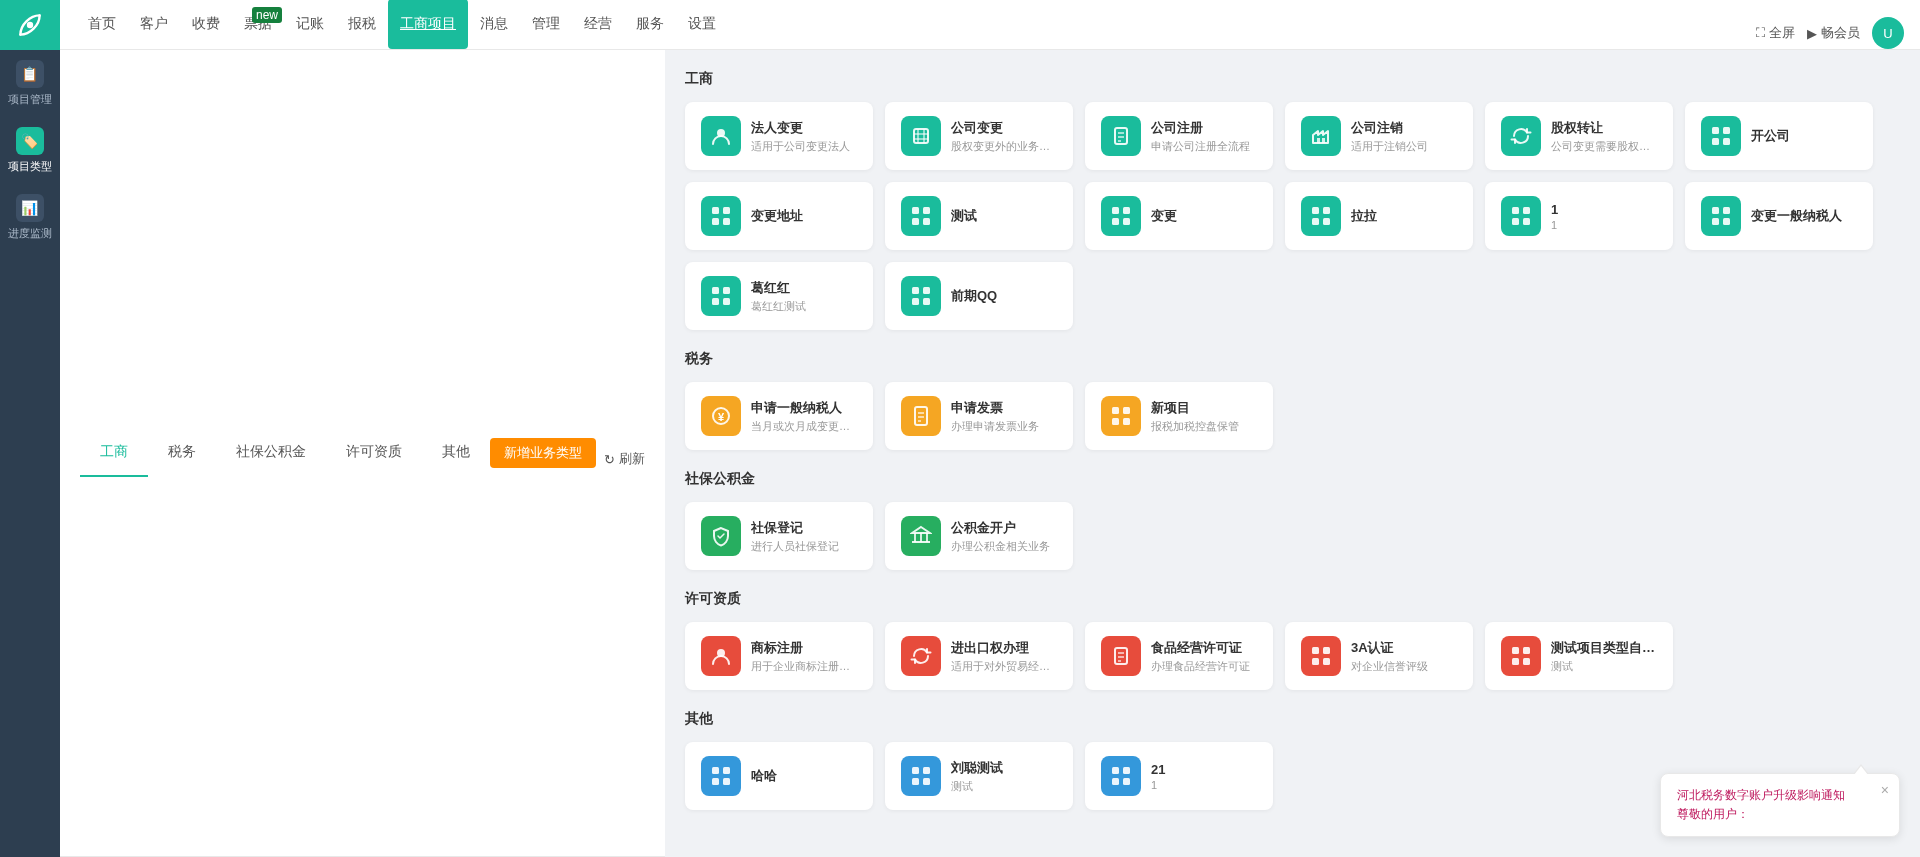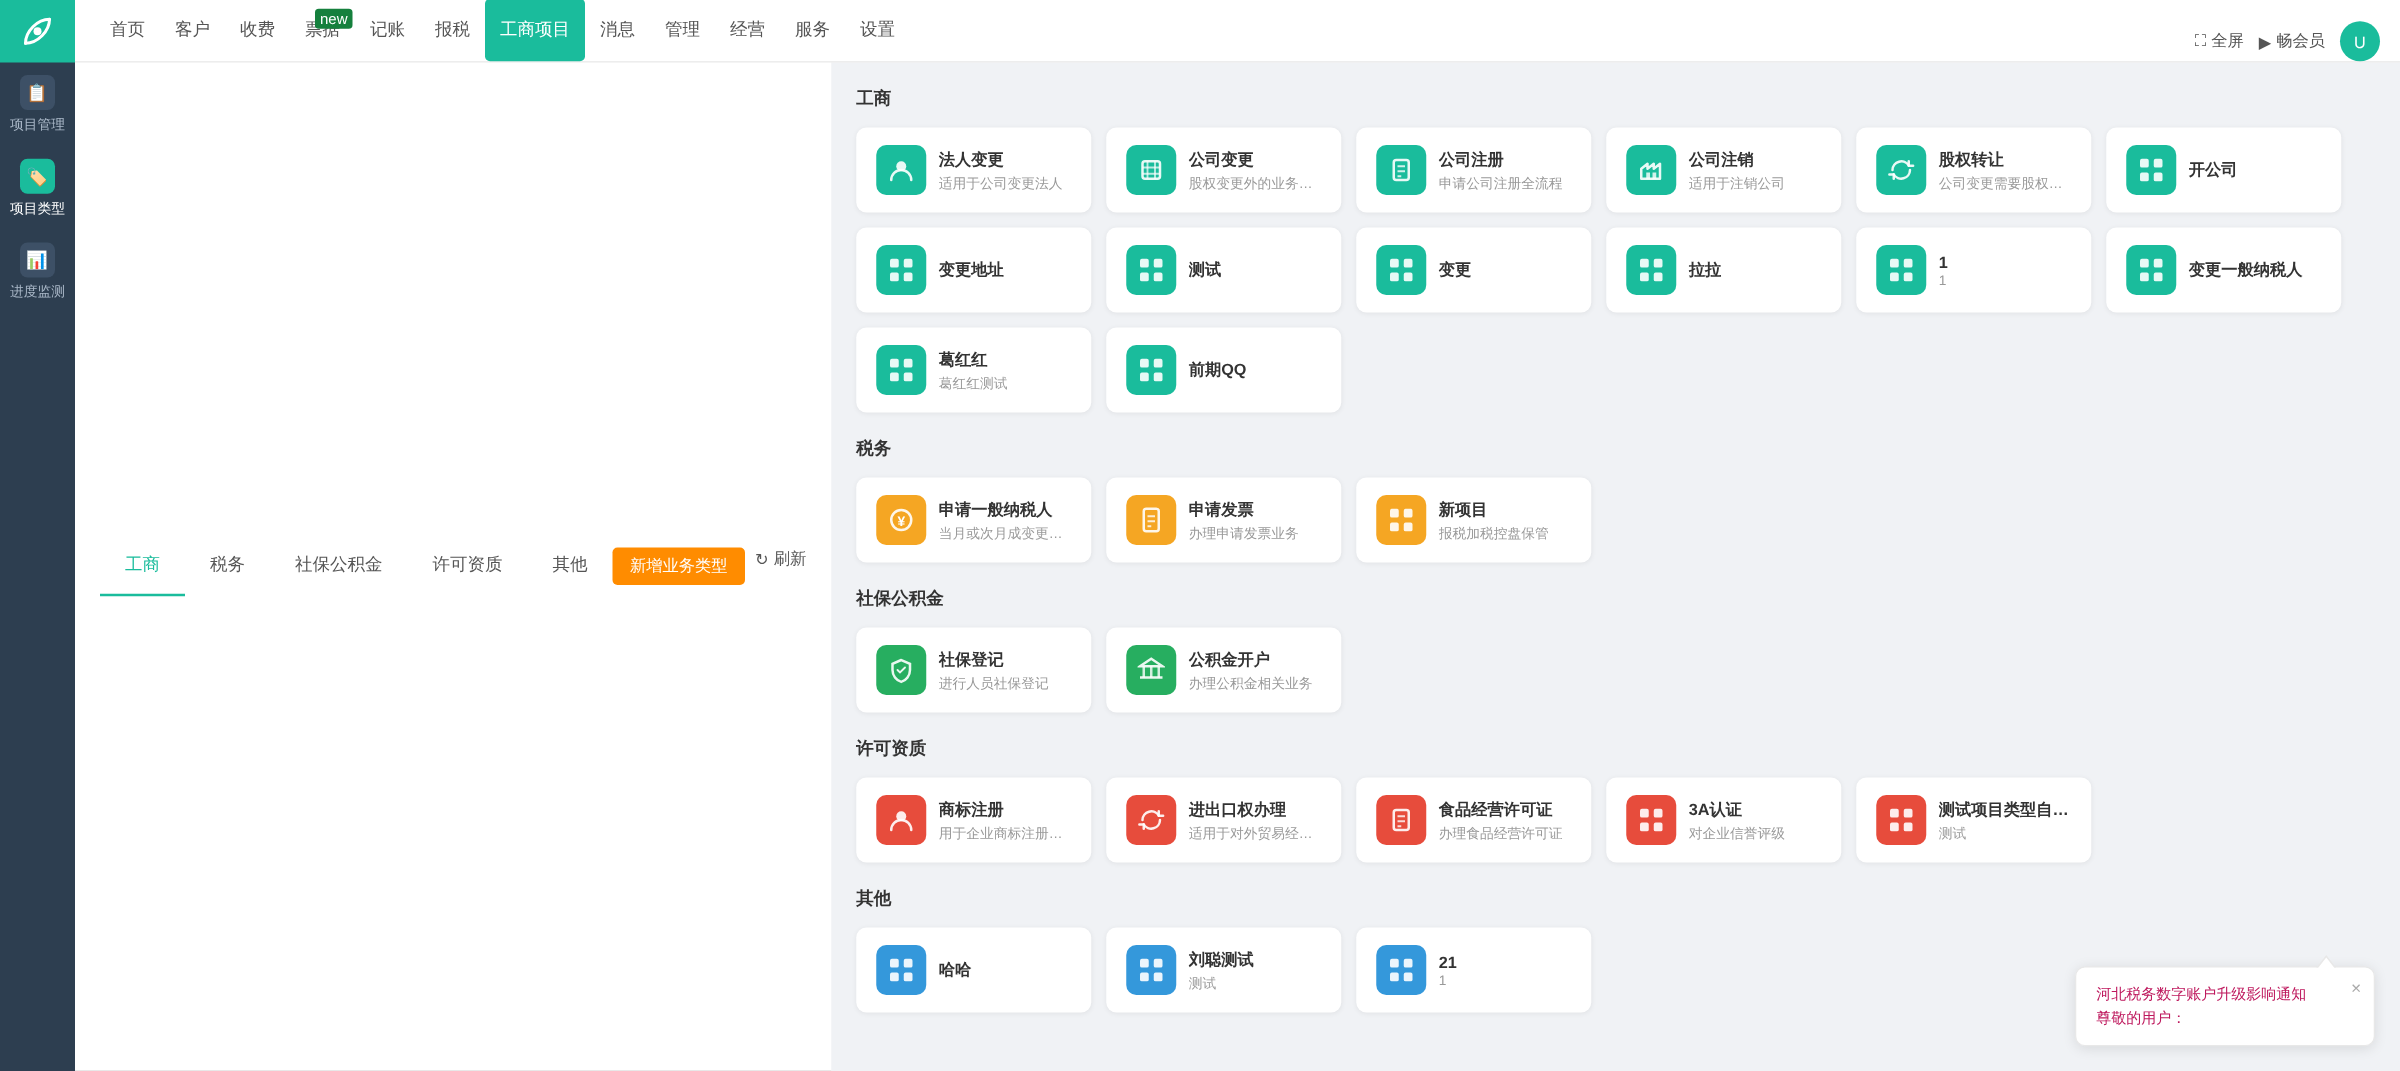--- a/index.html
+++ b/index.html
@@ -72,20 +72,21 @@
       align-items: center;
       cursor: pointer;
       color: #555;
       font-size: 14px;
       position: relative;
     }
     .topnav-item.active {
       background: #1abc9c;
       color: #fff;
       border-radius: 4px;
+      text-decoration: underline;
     }
     .badge-new {
       position: absolute;
       top: 8px;
       right: 2px;
       background: #15803d;
       color: #fff;
       font-size: 12px;
       padding: 1px 4px;
       border-radius: 3px;
@@ -133,21 +134,21 @@
       cursor: pointer;
       color: #555;
       font-size: 14px;
       border-bottom: 2px solid transparent;
       white-space: nowrap;
     }
     .tab-item.active {
       color: #1abc9c;
       border-bottom: 2px solid #1abc9c;
     }
-    .tab-actions { display: flex; align-items: flex-start; gap: 8px; }
+    .tab-actions { display: flex; align-items: flex-end; gap: 8px; }
     .btn-add-type {
       background: #ff8c00;
       color: #fff;
       border: none;
       padding: 6px 14px;
       border-radius: 4px;
       cursor: pointer;
       font-size: 13px;
     }
     .btn-refresh {

